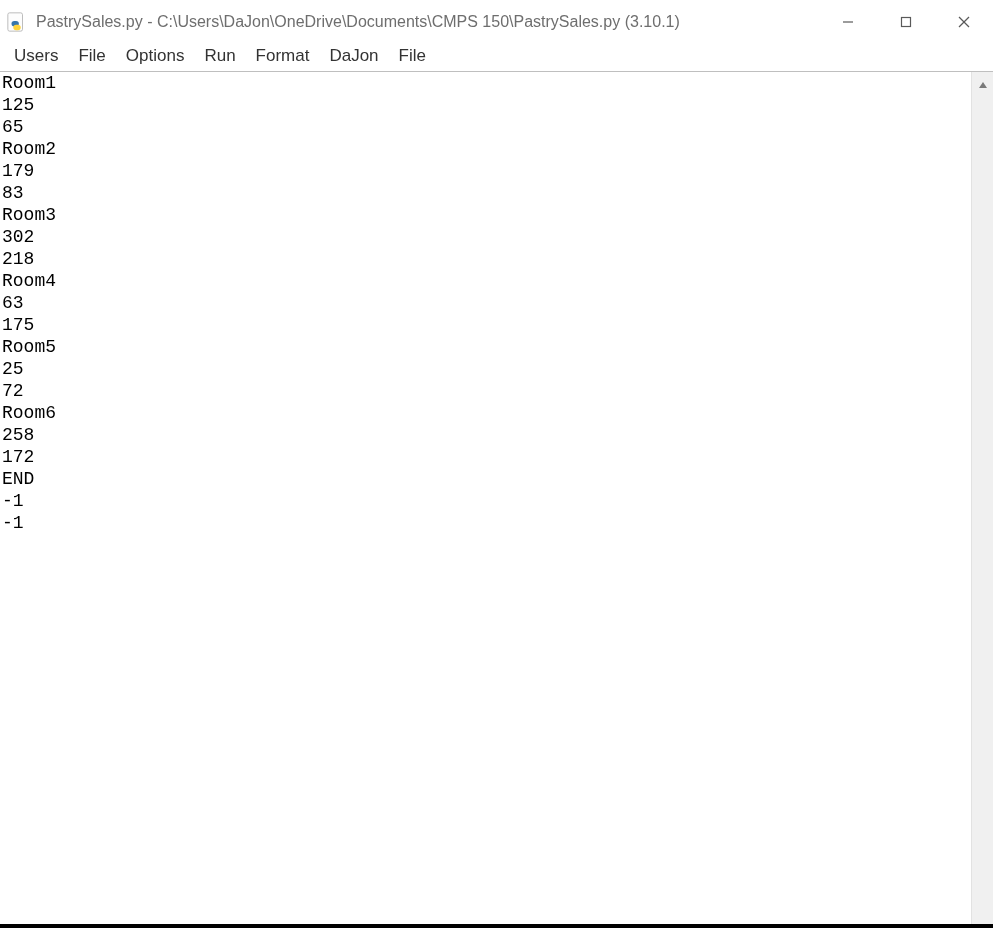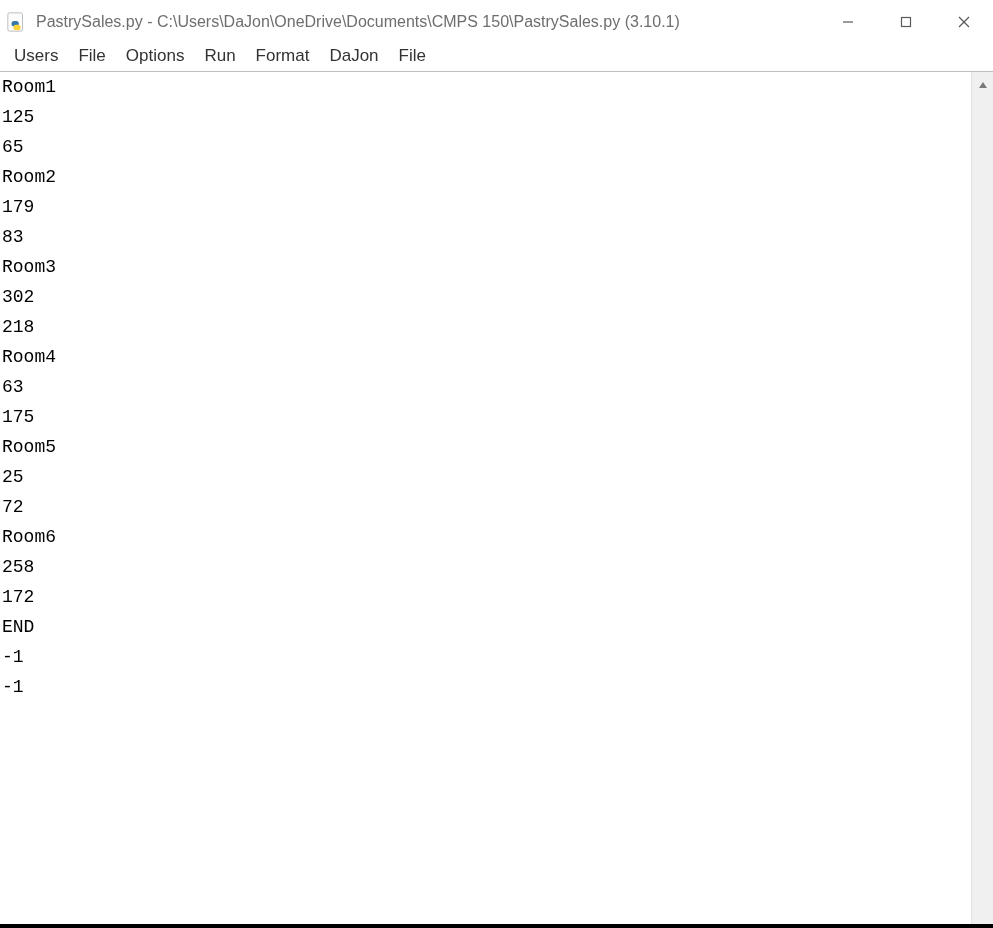--- a/index.html
+++ b/index.html
@@ -58,21 +58,21 @@
     flex:1;
     display:flex;
     border-top: none;
     position:relative;
     min-height:0;
   }
   .editor {
     flex:1;
     font-family: "Courier New", monospace;
     font-size: 18px;
-    line-height: 30px;
+    line-height: 22px;
     white-space: pre;
     padding: 0 0 0 2px;
     color:#000;
     overflow:hidden;
   }
   .scrollbar {
     width: 22px;
     background:#f0f0f0;
     position:relative;
     border-left:1px solid #e2e2e2;

